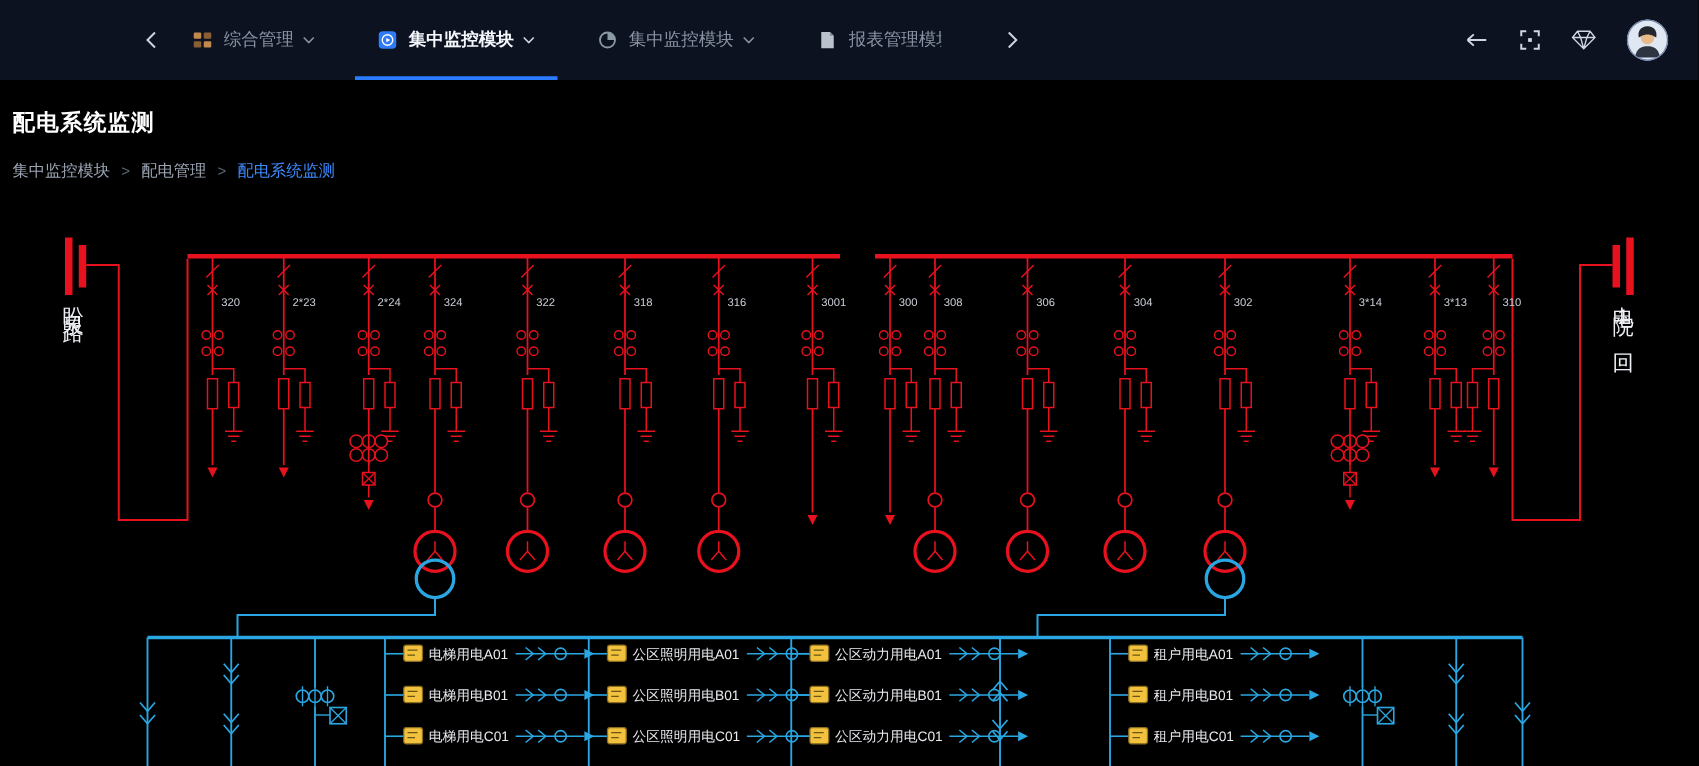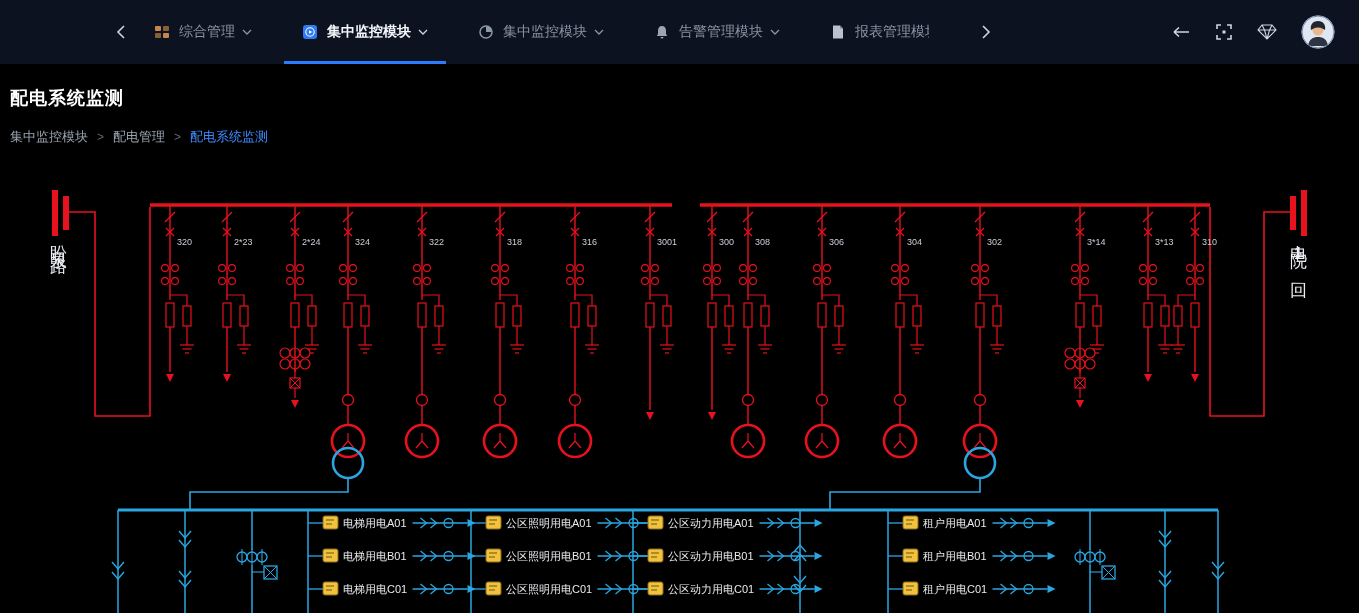--- a/index.html
+++ b/index.html
@@ -88,34 +88,20 @@
           </svg>
       </span>
       <span class="nlabel">集中监控模块</span>
       <span class="caret">
         <svg width="10" height="6">
             <polyline points="1,1 5,5 9,1" fill="none" stroke="#8a93a3" stroke-width="1.3"></polyline>
           </svg>
       </span>
     </div>
 
-    <div class="nav-item">
-      <span class="nicon">
-        <svg width="16" height="16">
-            <path d="M8 2 C5.5 2 4 4 4 6.5 V10 L2.8 12 H13.2 L12 10 V6.5 C12 4 10.5 2 8 2 Z" fill="#9aa4b2"></path>
-            <path d="M6.5 13 a1.5 1.5 0 0 0 3 0 Z" fill="#9aa4b2"></path>
-          </svg>
-      </span>
-      <span class="nlabel">告警管理模块</span>
-      <span class="caret">
-        <svg width="10" height="6">
-            <polyline points="1,1 5,5 9,1" fill="none" stroke="#8a93a3" stroke-width="1.3"></polyline>
-          </svg>
-      </span>
-    </div>
 
 
     <div class="nav-item trunc">
       <span class="nicon">
         <svg width="16" height="16">
             <path d="M3 1.5 H10 L13 4.5 V14.5 H3 Z" fill="#b9c2cd"></path>
             <path d="M10 1.5 V4.5 H13 Z" fill="#7e8894"></path>
           </svg>
       </span>
       <span class="nlabel">报表管理模块</span>

